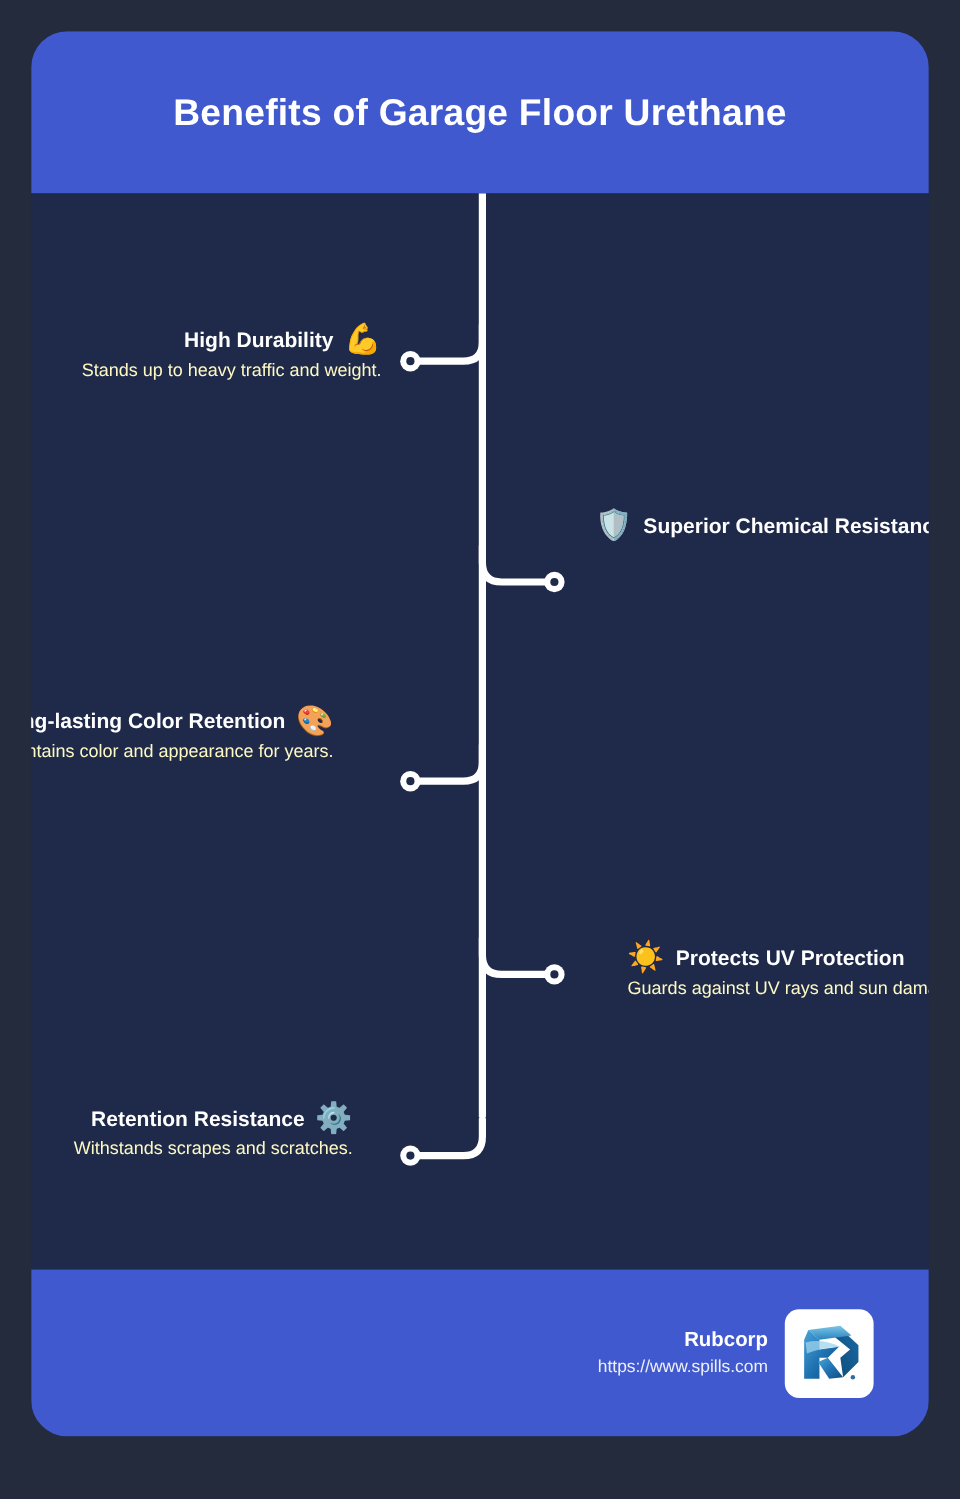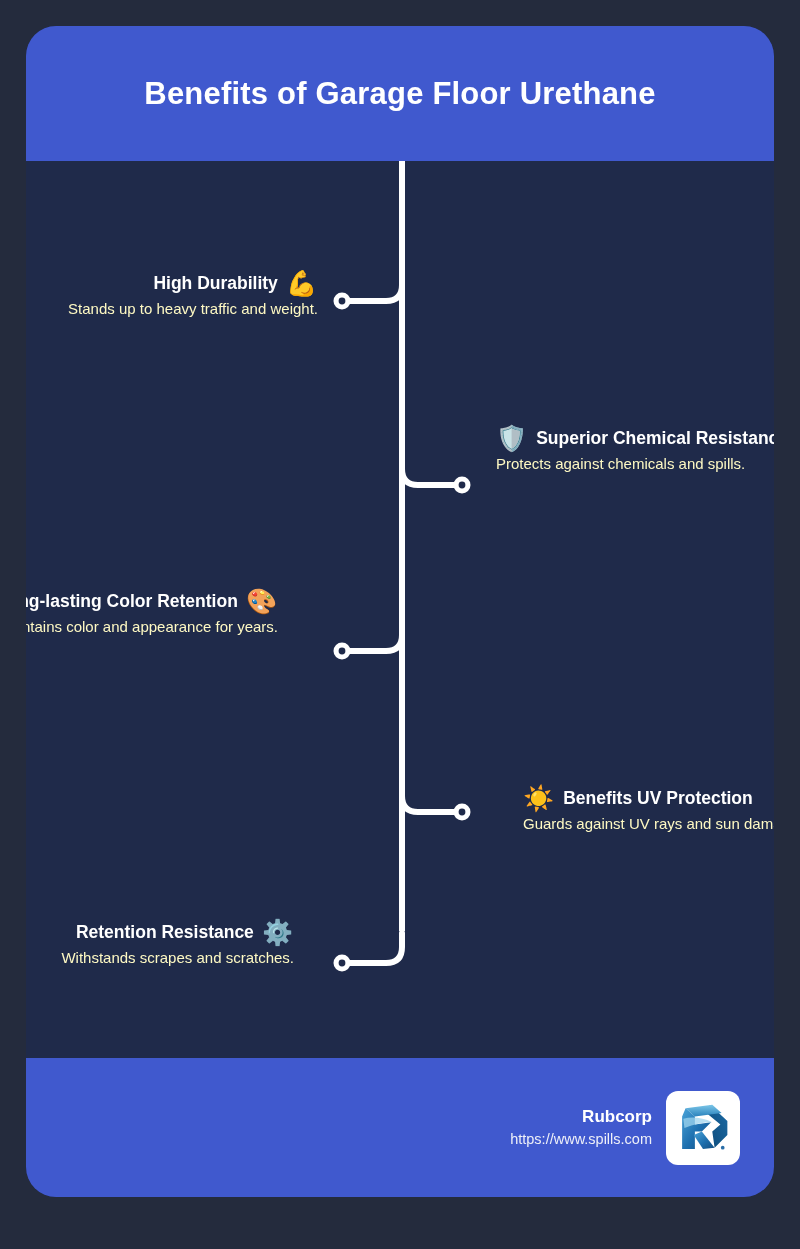--- a/index.html
+++ b/index.html
@@ -113,21 +113,21 @@
   .footer {
     position: absolute;
     left: 0;
     bottom: 0;
     width: 748px;
     height: 139px;
     background: #4059ce;
     display: flex;
     align-items: center;
     justify-content: flex-end;
-    padding-right: 34px;
+    padding-right: 46px;
     box-sizing: border-box;
     gap: 14px;
   }
   .footer-text {
     text-align: right;
   }
   .footer-brand {
     color: #ffffff;
     font-size: 17px;
     font-weight: bold;
@@ -191,35 +191,34 @@
         <span class="item-emoji">💪</span>
       </div>
       <div class="item-desc">Stands up to heavy traffic and weight.</div>
     </div>
 
     <div class="item item-right" id="item-1">
       <div class="item-title-row">
         <span class="item-emoji">🛡️</span>
         <span class="item-title">Superior Chemical Resistance</span>
       </div>
-      <div class="item-desc">Protects against chemicals and spills.</div>
     </div>
 
     <div class="item item-left" id="item-2">
       <div class="item-title-row">
         <span class="item-title">Long-lasting Color Retention</span>
         <span class="item-emoji">🎨</span>
       </div>
       <div class="item-desc">Maintains color and appearance for years.</div>
     </div>
 
     <div class="item item-right" id="item-3">
       <div class="item-title-row">
         <span class="item-emoji">☀️</span>
-        <span class="item-title">Benefits UV Protection</span>
+        <span class="item-title">Protects UV Protection</span>
       </div>
       <div class="item-desc">Guards against UV rays and sun damage.</div>
     </div>
 
     <div class="item item-left" id="item-4">
       <div class="item-title-row">
         <span class="item-title">Retention Resistance</span>
         <span class="item-emoji">⚙️</span>
       </div>
       <div class="item-desc">Withstands scrapes and scratches.</div>

